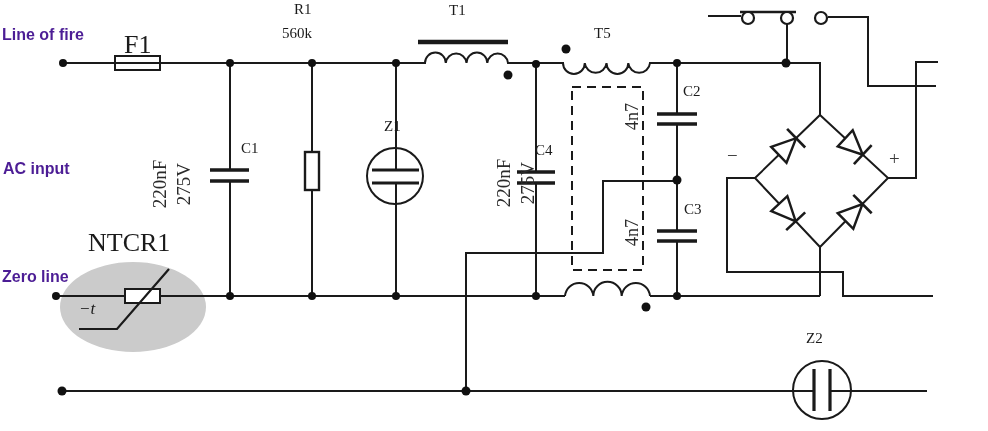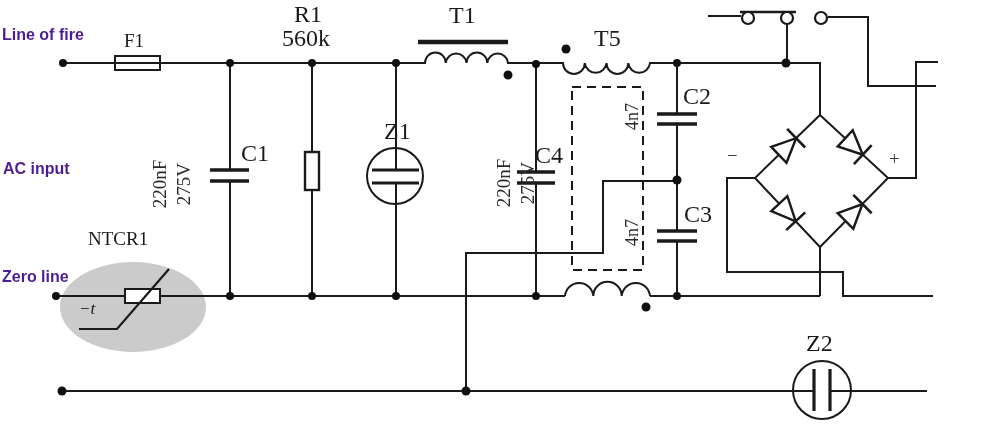--- a/index.html
+++ b/index.html
@@ -1,22 +1,22 @@
 <!DOCTYPE html>
 <html><head>
 <meta charset="utf-8">
 <style>
   html,body{margin:0;padding:0;background:#fff;}
   .stage{position:relative;width:988px;height:431px;background:#ffffff;overflow:hidden;
          font-family:"Liberation Serif","DejaVu Serif",serif;color:#1a1a1a;}
   .stage svg{position:absolute;left:0;top:0;}
   .lbl{position:absolute;white-space:nowrap;line-height:1.05;}
   .sans{font-family:"Liberation Sans","DejaVu Sans",sans-serif;font-weight:700;font-size:16px;color:#4c1d95;}
-  .ref{font-size:24px;}
-  .ref-sm{font-size:19px;}
+  .ref{font-size:15px;}
+  .ref-sm{font-size:26px;}
   .pol{font-size:19px;color:#3a3a3a;}
   .ital{font-style:italic;font-size:17px;}
   .rot{position:absolute;width:90px;text-align:center;font-size:19px;transform:rotate(-90deg);color:#2a2a2a;}
   .rot-sm{position:absolute;width:60px;text-align:center;font-size:18px;transform:rotate(-90deg);color:#2a2a2a;}
 </style>
 </head>
 <body>
 
 <div class="stage">
 

